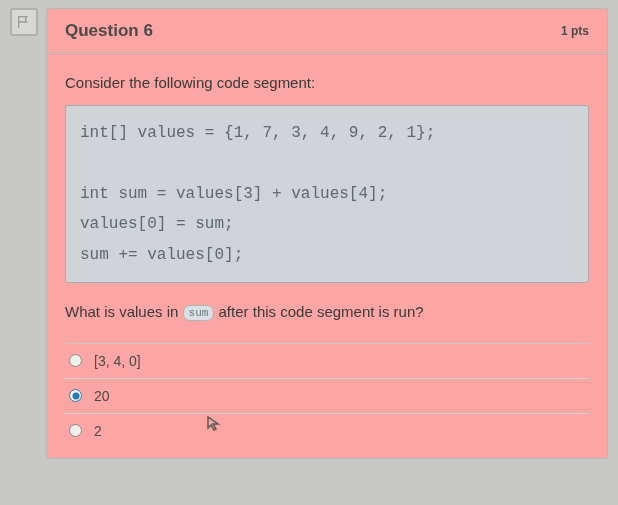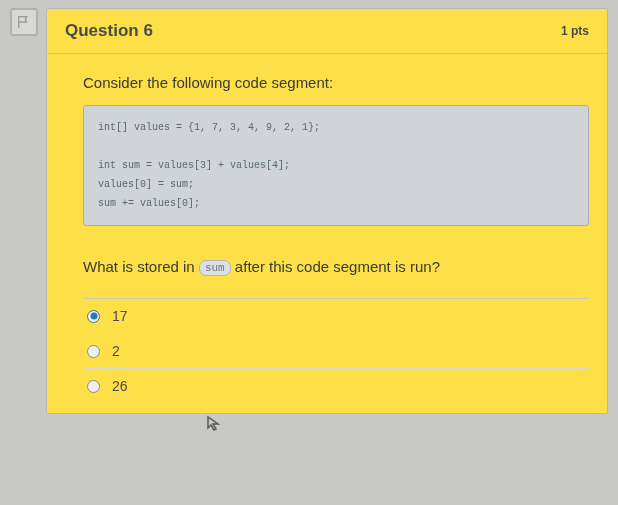--- a/index.html
+++ b/index.html
@@ -33,21 +33,21 @@
     }
     .flag-icon svg {
       width: 16px;
       height: 16px;
       stroke: #9a9a98;
       fill: none;
       stroke-width: 2;
     }
     .question-card {
       flex: 1;
-      background: #fde047;
+      background: #fca5a5;
       border: 1px solid #b8b8b4;
       border-radius: 2px;
     }
     .question-header {
       display: flex;
       justify-content: space-between;
       align-items: center;
       padding: 12px 18px;
       border-bottom: 1px solid #c0c0bc;
     }
@@ -55,37 +55,37 @@
       font-size: 17px;
       font-weight: 700;
       color: #4a4a48;
     }
     .question-points {
       font-size: 12px;
       font-weight: 700;
       color: #4a4a48;
     }
     .question-body {
-      padding: 20px 18px 10px 36px;
+      padding: 20px 18px 10px 18px;
     }
     .prompt-text {
       font-size: 15px;
       color: #3a3a38;
       margin-bottom: 14px;
     }
     .code-block {
       background: #d0d4d8;
       border: 1px solid #a8acb0;
       border-radius: 3px;
       padding: 12px 14px;
       font-family: "Courier New", monospace;
-      font-size: 10px;
+      font-size: 16px;
       color: #5a6a6e;
       line-height: 1.9;
-      margin-bottom: 32px;
+      margin-bottom: 20px;
       white-space: pre-wrap;
     }
     .followup-text {
       font-size: 15px;
       color: #3a3a38;
       margin-bottom: 22px;
     }
     .inline-code {
       display: inline-block;
       background: #dce0e4;
@@ -171,36 +171,36 @@
     <div class="question-body">
       <div class="prompt-text">Consider the following code segment:</div>
 
       <div class="code-block">int[] values = {1, 7, 3, 4, 9, 2, 1};
 
 int sum = values[3] + values[4];
 values[0] = sum;
 sum += values[0];</div>
 
       <div class="followup-text">
-        <span>What is stored in </span><span class="inline-code">sum</span><span> after this code segment is run?</span>
+        <span>What is values in </span><span class="inline-code">sum</span><span> after this code segment is run?</span>
       </div>
 
       <div class="options">
         <div class="option-row">
+          <div class="radio"></div>
+          <div class="option-label">[3, 4, 0]</div>
+        </div>
+        <div class="option-row">
           <div class="radio selected"></div>
-          <div class="option-label">17</div>
+          <div class="option-label">20</div>
         </div>
         <div class="option-row">
           <div class="radio"></div>
           <div class="option-label">2</div>
         </div>
-        <div class="option-row">
-          <div class="radio"></div>
-          <div class="option-label">26</div>
-        </div>
       </div>
     </div>
   </div>
 </div>
 
 <div class="cursor">
   <svg viewBox="0 0 16 16">
       <path d="M2 2 L2 13 L5 10 L8 15 L10 14 L7 9 L12 9 Z"></path>
     </svg>
 </div>

